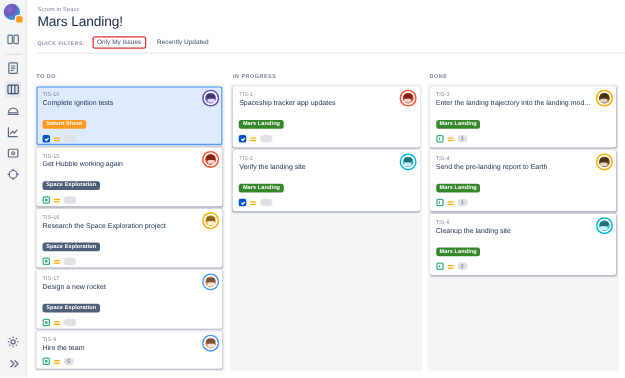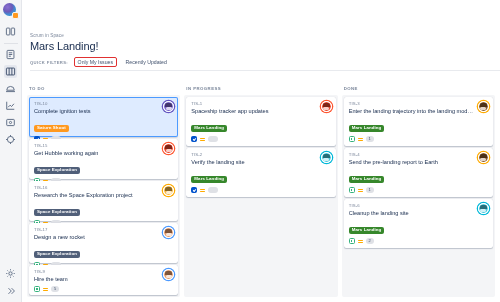--- a/index.html
+++ b/index.html
@@ -45,21 +45,21 @@
   .rail-spacer { flex: 1 1 auto; }
   .rail-bottom { padding-bottom: 3px; display: flex; flex-direction: column; align-items: center; }
 
   
   .main {
     flex: 1 1 auto; height: 302px;
     background: #ffffff;
     display: flex; flex-direction: column;
     overflow: hidden;
   }
-  .header { padding: 4px 0 11px 8px; margin-top: 28px; }
+  .header { padding: 4px 0 11px 8px; }
   .breadcrumb {
     font-size: 4.6px; color: #7a869a; letter-spacing: .1px;
     line-height: 7px;
   }
   .page-title {
     font-size: 11px; color: #172b4d; font-weight: 500;
     line-height: 14px; margin-top: 0px; letter-spacing: -.1px;
   }
   .filters {
     display: flex; align-items: center; gap: 6px;

